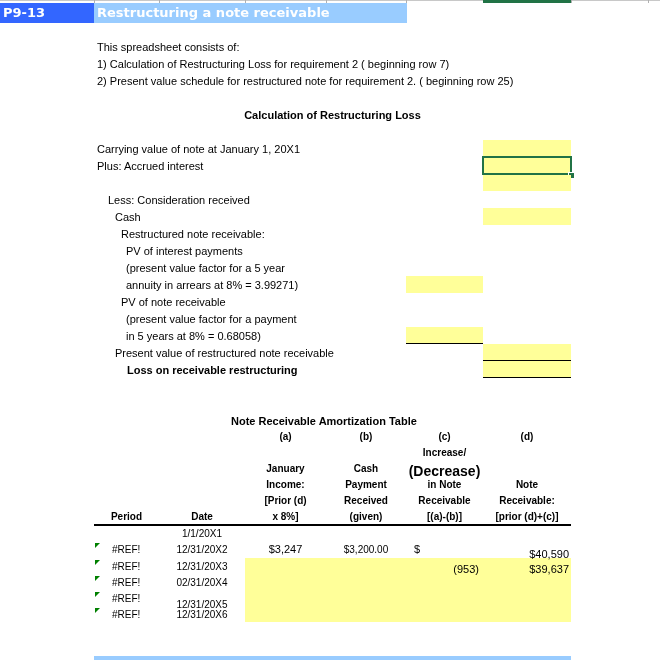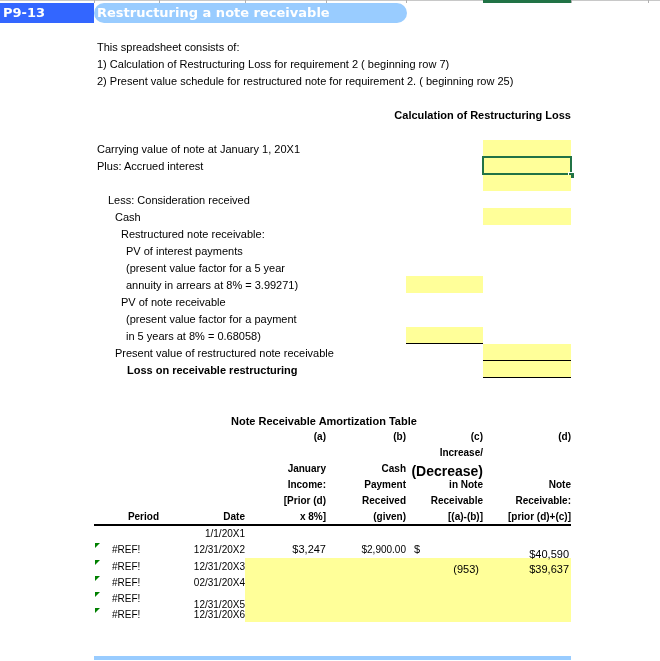--- a/index.html
+++ b/index.html
@@ -7,27 +7,27 @@
          font-family: "Liberation Sans", sans-serif; font-size: 11px; color: #000; }
   .abs { position: absolute; white-space: nowrap; }
   .gridtop { position: absolute; top: 0; height: 3px; width: 1px; background: #b0b0b0; }
   .gridtop-h { position: absolute; top: 0; left: 0; width: 660px; height: 1px; background: #c8c8c8; }
   .colsel { position: absolute; top: 0; height: 3px; background: #217346; }
   .hdr-code { position: absolute; left: 0; top: 3px; width: 94px; height: 20px; background: #3366ff;
               color: #fff; font-family: "DejaVu Sans", sans-serif; font-weight: bold; font-size: 13px;
               line-height: 20px; padding-left: 3px; box-sizing: border-box; }
   .hdr-title { position: absolute; left: 94px; top: 3px; width: 313px; height: 20px; background: #99ccff;
                color: #fff; font-family: "DejaVu Sans", sans-serif; font-weight: bold; font-size: 13px;
-               line-height: 20px; padding-left: 3px; box-sizing: border-box; border-radius: 10px; }
+               line-height: 20px; padding-left: 3px; box-sizing: border-box; }
   .yellow { position: absolute; background: #ffff99; }
   .sel { position: absolute; border: 2px solid #217346; box-sizing: border-box; background: #ffff99; }
   .sel-handle { position: absolute; width: 5px; height: 5px; background: #217346; border: 1px solid #fff; }
   .uline { border-bottom: 1px solid #000; }
   .bold { font-weight: bold; }
-  .ctr { text-align: right; }
+  .ctr { text-align: center; }
   .rt { text-align: right; margin-top: 20px; }
   .thick { position: absolute; height: 2px; background: #000; }
   .tri { position: absolute; width: 0; height: 0; border-top: 5px solid #008000; border-right: 5px solid transparent; }
   .bluebar { position: absolute; left: 94px; top: 656px; width: 477px; height: 4px; background: #99ccff; }
 </style>
 </head>
 <body>
 
 <div class="gridtop-h"></div>
 <div class="gridtop" style="left:94px"></div>
@@ -108,21 +108,21 @@
 
 <div class="yellow" style="left:245px;top:558px;width:326px;height:64px"></div>
 
 <div class="abs ctr" style="left:159px;top:528px;width:86px;font-size:10px">1/1/20X1</div>
 <div class="abs rt" style="left:483px;top:528px;width:86px;font-size:11px">$40,590</div>
 
 <div class="tri" style="left:95px;top:543px"></div>
 <div class="abs" style="left:112px;top:544px;font-size:10px">#REF!</div>
 <div class="abs ctr" style="left:159px;top:544px;width:86px;font-size:10px">12/31/20X2</div>
 <div class="abs ctr" style="left:245px;top:543px;width:81px;font-size:11px">$3,247</div>
-<div class="abs ctr" style="left:326px;top:544px;width:80px;font-size:10px">$2,900.00</div>
+<div class="abs ctr" style="left:326px;top:544px;width:80px;font-size:10px">$3,200.00</div>
 <div class="abs" style="left:414px;top:543px;font-size:11px">$</div>
 <div class="abs rt" style="left:430px;top:543px;width:49px;font-size:11px">(953)</div>
 <div class="abs rt" style="left:483px;top:543px;width:86px;font-size:11px">$39,637</div>
 
 <div class="tri" style="left:95px;top:560px"></div>
 <div class="abs" style="left:112px;top:561px;font-size:10px">#REF!</div>
 <div class="abs ctr" style="left:159px;top:561px;width:86px;font-size:10px">12/31/20X3</div>
 
 <div class="tri" style="left:95px;top:576px"></div>
 <div class="abs" style="left:112px;top:577px;font-size:10px">#REF!</div>

